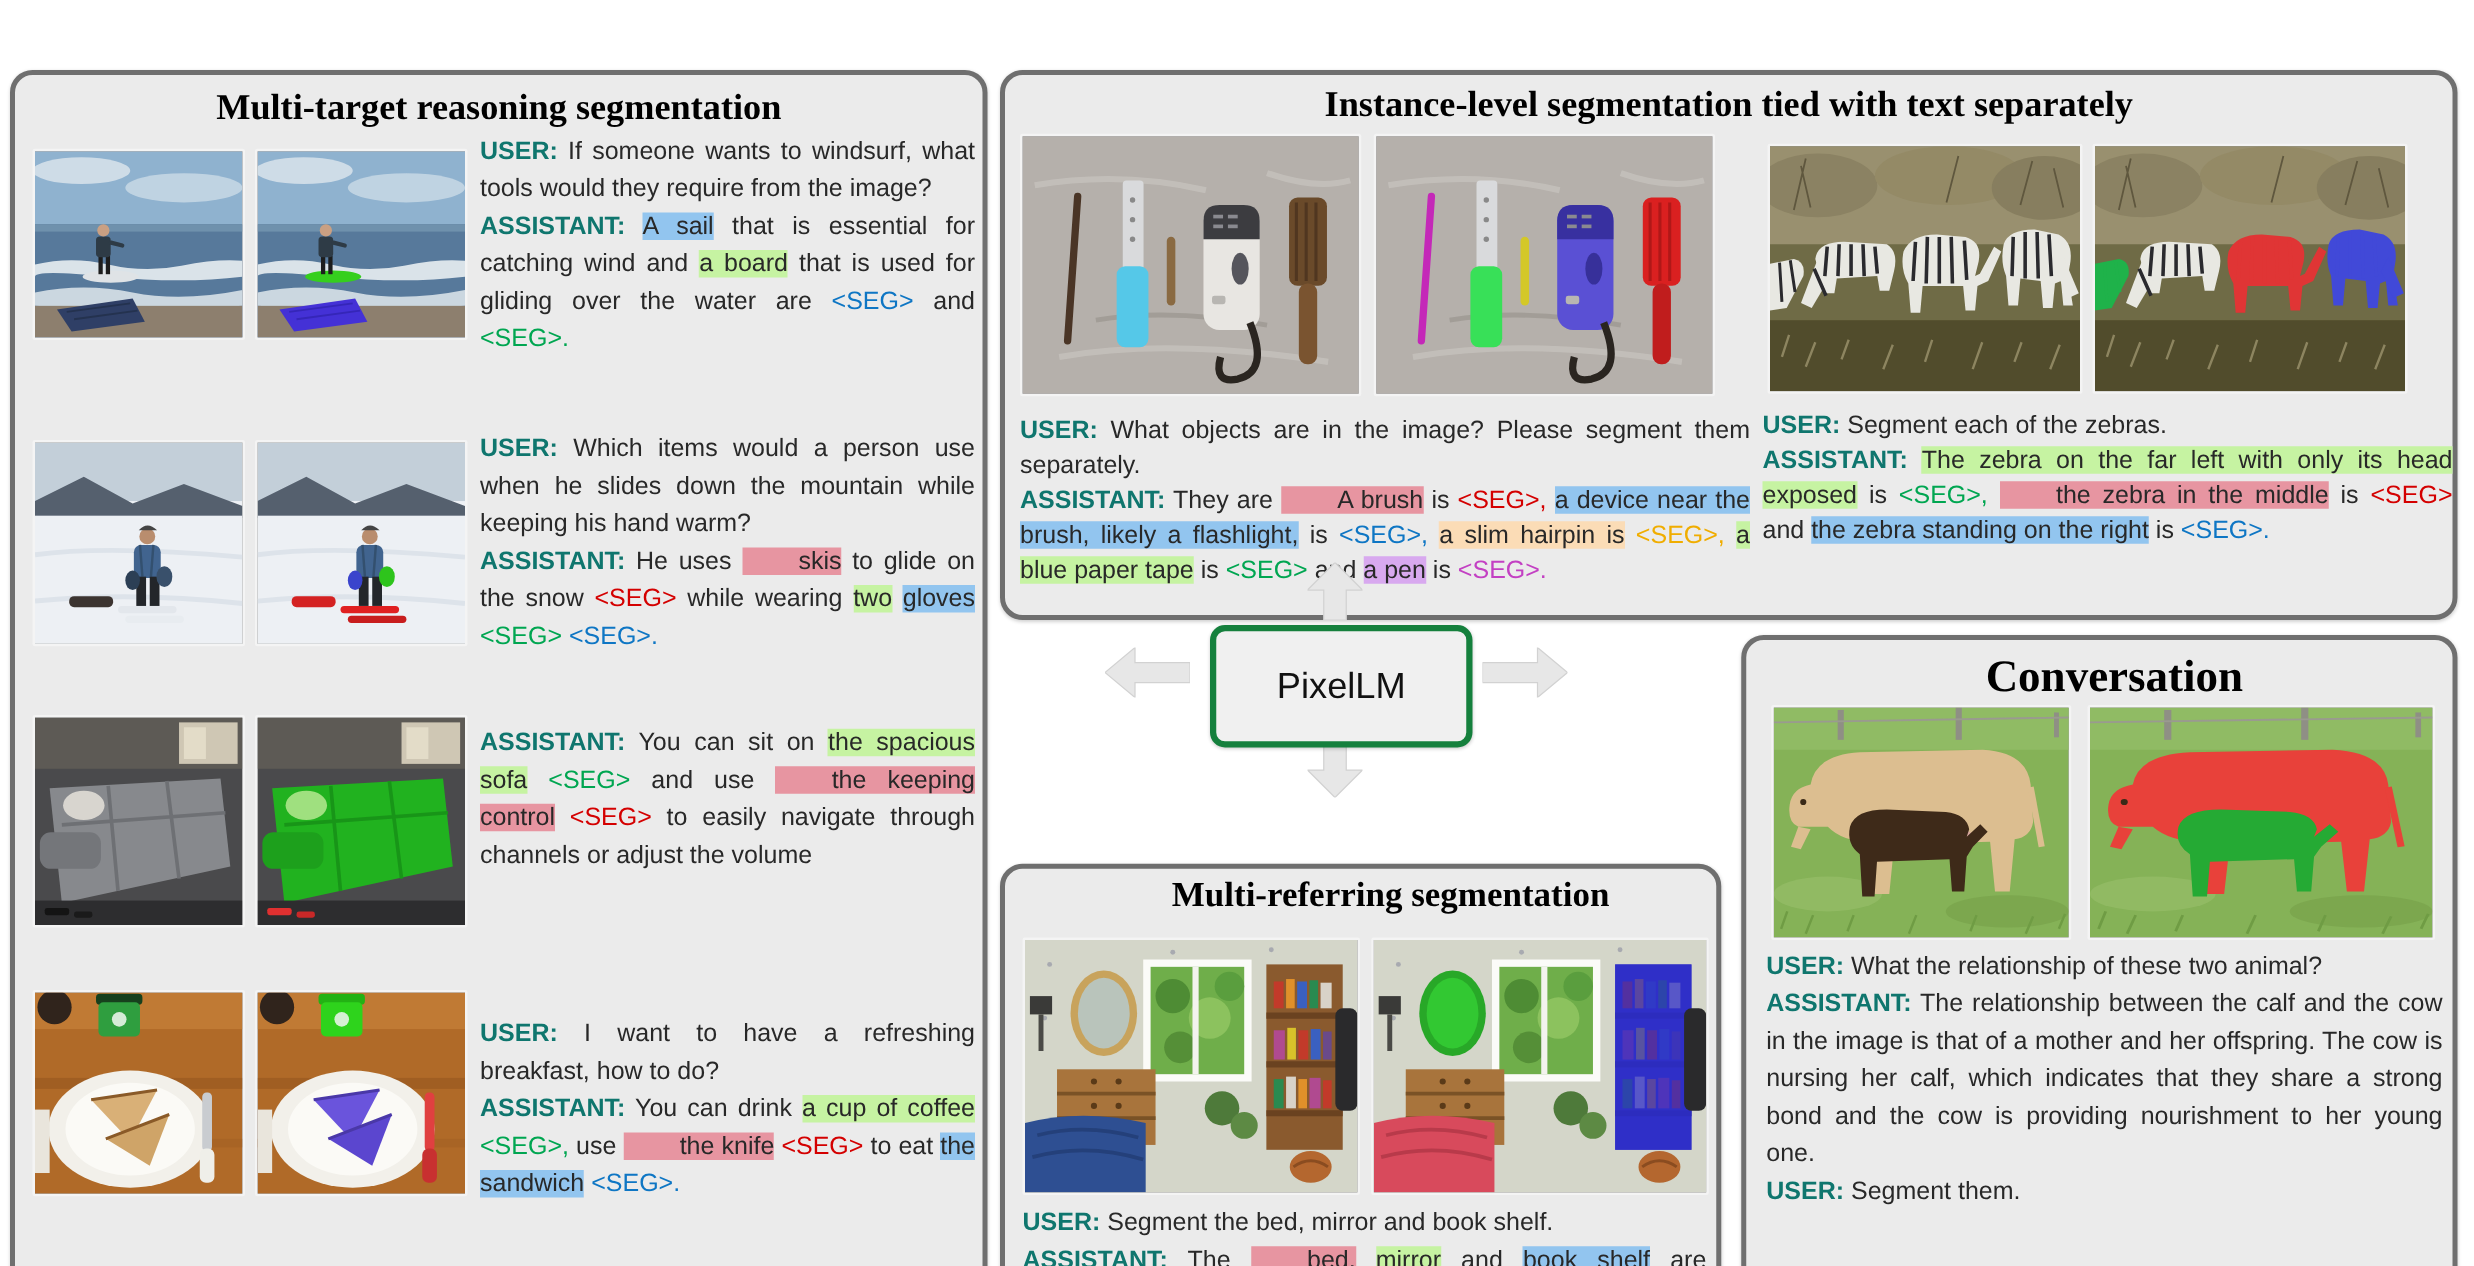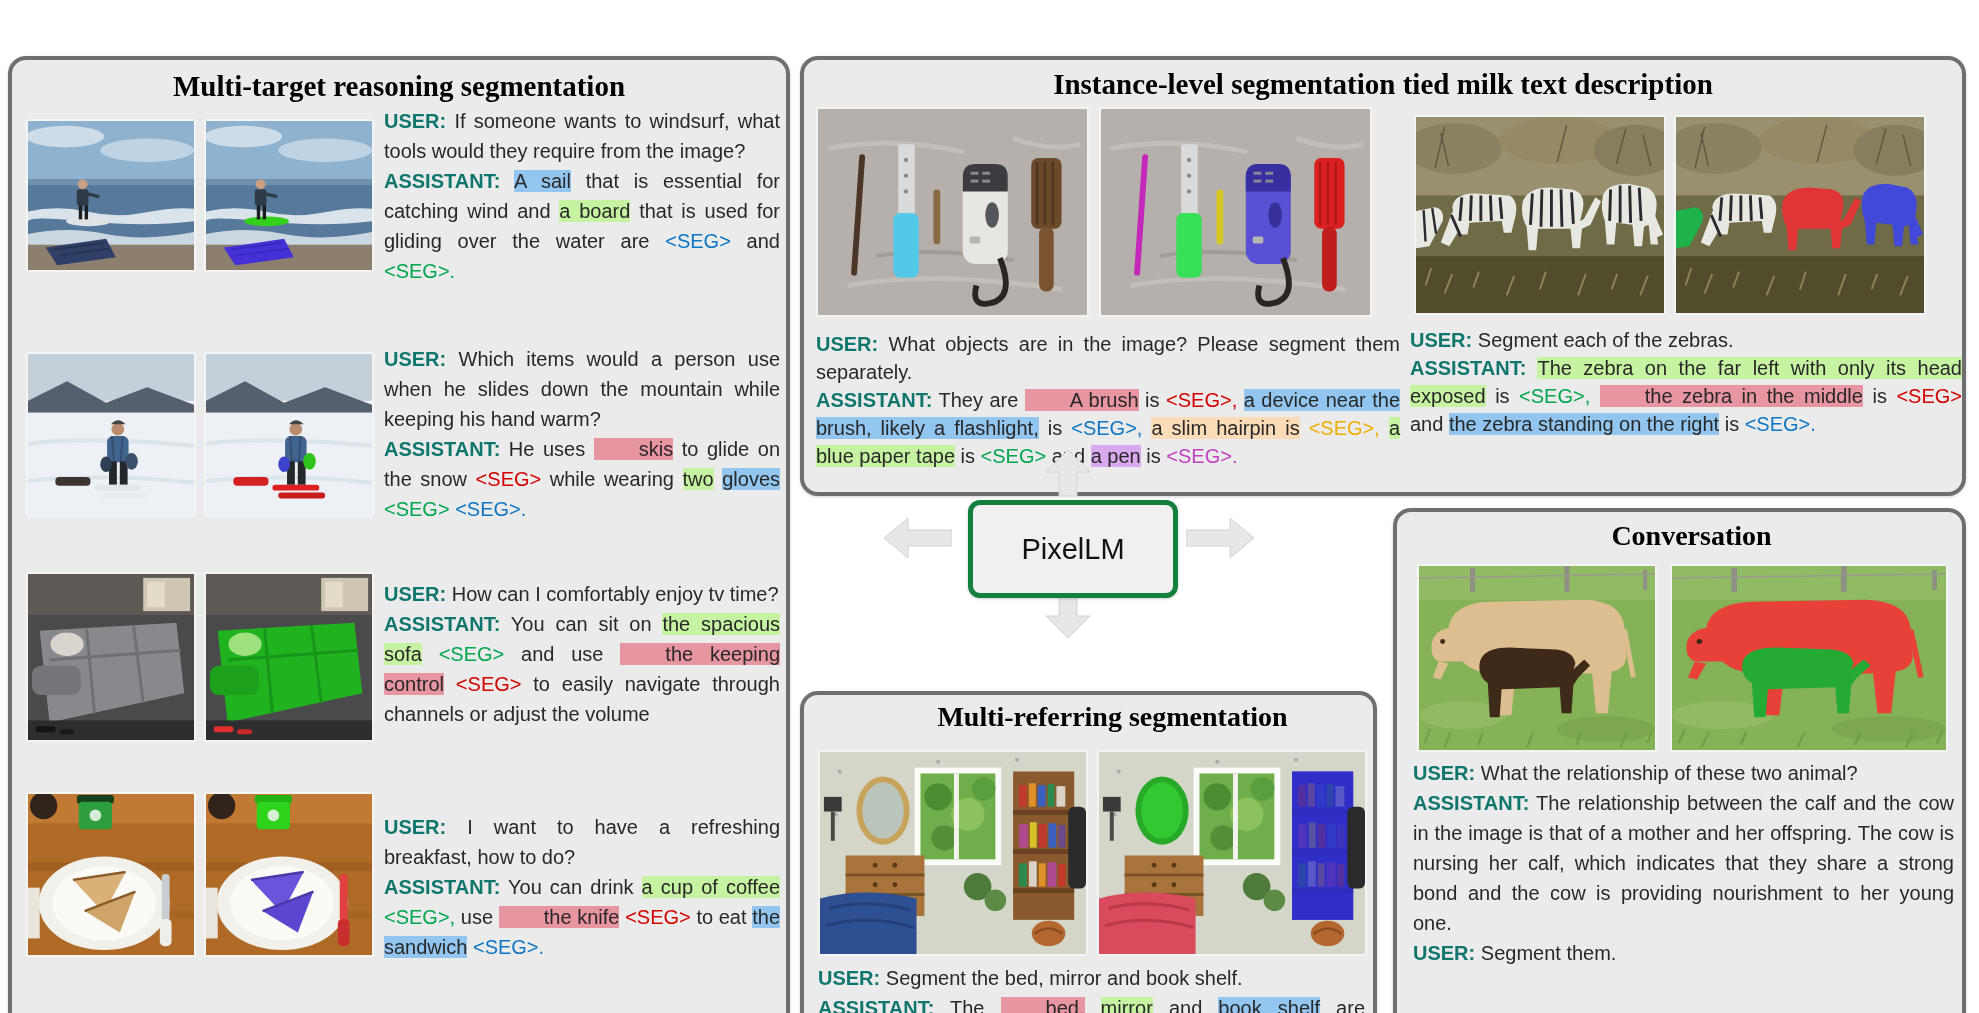--- a/index.html
+++ b/index.html
@@ -9,21 +9,21 @@
          box-sizing:border-box;box-shadow:0 1px 3px rgba(0,0,0,.18);margin-top:48px;}
   .panel h2{font-family:"Liberation Serif",serif;font-weight:bold;color:#000;
             text-align:center;margin:0;position:absolute;left:0;right:0;}
   #p-left{left:8px;top:8px;width:782px;height:997px;}
   #p-left h2{top:10px;font-size:29px;}
   #p-instance{left:800px;top:8px;width:1166px;height:440px;}
   #p-instance h2{top:8px;font-size:29px;}
   #p-referring{left:800px;top:643px;width:577px;height:362px;}
   #p-referring h2{top:6px;font-size:28px;padding-left:48px;}
   #p-conversation{left:1393px;top:460px;width:573px;height:545px;}
-  #p-conversation h2{top:8px;font-size:28px;padding-left:24px;}
+  #p-conversation h2{top:8px;font-size:36px;padding-left:24px;}
 
   .abs{position:absolute;}
   .imgpair{display:flex;gap:8px;}
   .ph{border:2px solid #f4f4f4;border-radius:2px;box-sizing:border-box;display:block;background:#999;}
 
   .para{font-size:20px;line-height:30px;text-align:justify;color:#282828;margin:0;}
   .tight .para{line-height:28px;}
   .lbl{font-weight:bold;color:#0f766e;}
   .hl-blue{background:#92c5ef;}
   .hl-green{background:#c6f3a2;}
@@ -271,40 +271,39 @@
 
     <div class="abs imgpair lrow-imgs" style="top:512px;height:170px">
       <svg class="ph" width="170" height="170">
           <use href="#sym-sofa"></use>
         </svg>
       <svg class="ph" width="170" height="170" style="--sofa:#21b21f;--sofaline:#189518;--sofaarm:#1da01c;--pillow:#9fe07f;--remote:#e03030;--remote2:#c82828">
           <use href="#sym-sofa"></use>
         </svg>
     </div>
     <div class="abs lrow-txt" style="top:519px">
-        <p class="para"><span class="lbl">USER:</span><span>  How can I comfortably enjoy tv time?</span></p>
         <p class="para"><span class="lbl">ASSISTANT:</span><span> You can sit on </span><span class="hl-green">the spacious sofa</span><span> </span><span class="seg-green">&lt;SEG&gt;</span><span> and use </span><span class="hl-red">the keeping control</span><span> </span><span class="seg-red">&lt;SEG&gt;</span><span> to easily navigate through channels or adjust the volume</span></p>
       </div>
 
     <div class="abs imgpair lrow-imgs" style="top:732px;height:165px">
       <svg class="ph" width="170" height="165">
           <use href="#sym-breakfast"></use>
         </svg>
       <svg class="ph" width="170" height="165" style="--cup:#2ed31c;--cuplid:#23b214;--sand1:#6a54dc;--sand2:#5b46cf;--crust:#4a38a8;--blade:#e04040;--handle:#c83030">
           <use href="#sym-breakfast"></use>
         </svg>
     </div>
     <div class="abs lrow-txt" style="top:752px">
         <p class="para"><span class="lbl">USER:</span><span>  I want to have a refreshing breakfast, how to do?</span></p>
         <p class="para"><span class="lbl">ASSISTANT:</span><span> You can drink </span><span class="hl-green">a cup of coffee</span><span> </span><span class="seg-green">&lt;SEG&gt;,</span><span> use </span><span class="hl-red">the knife</span><span> </span><span class="seg-red">&lt;SEG&gt;</span><span> to eat </span><span class="hl-blue">the sandwich</span><span> </span><span class="seg-blue">&lt;SEG&gt;.</span></p>
       </div>
   </section>
 
   <section class="panel" id="p-instance">
-    <h2>Instance-level  segmentation tied milk text description</h2>
+    <h2>Instance-level  segmentation tied with text separately</h2>
 
     <div class="abs imgpair" style="left:12px;top:47px;height:210px;gap:10px">
       <svg class="ph" width="273" height="210">
           <use href="#sym-objects"></use>
         </svg>
       <svg class="ph" width="273" height="210" style="--pen:#c428b8;--tape:#38e058;--stick:#d4c828;--flbody:#5a50d4;--flhead:#3830a0;--flhole:#37309a;--brush:#da2020;--brushline:#b01818;--brushh:#c01d1d">
           <use href="#sym-objects"></use>
         </svg>
     </div>
     <div class="abs tight" style="left:12px;top:270px;width:584px">

